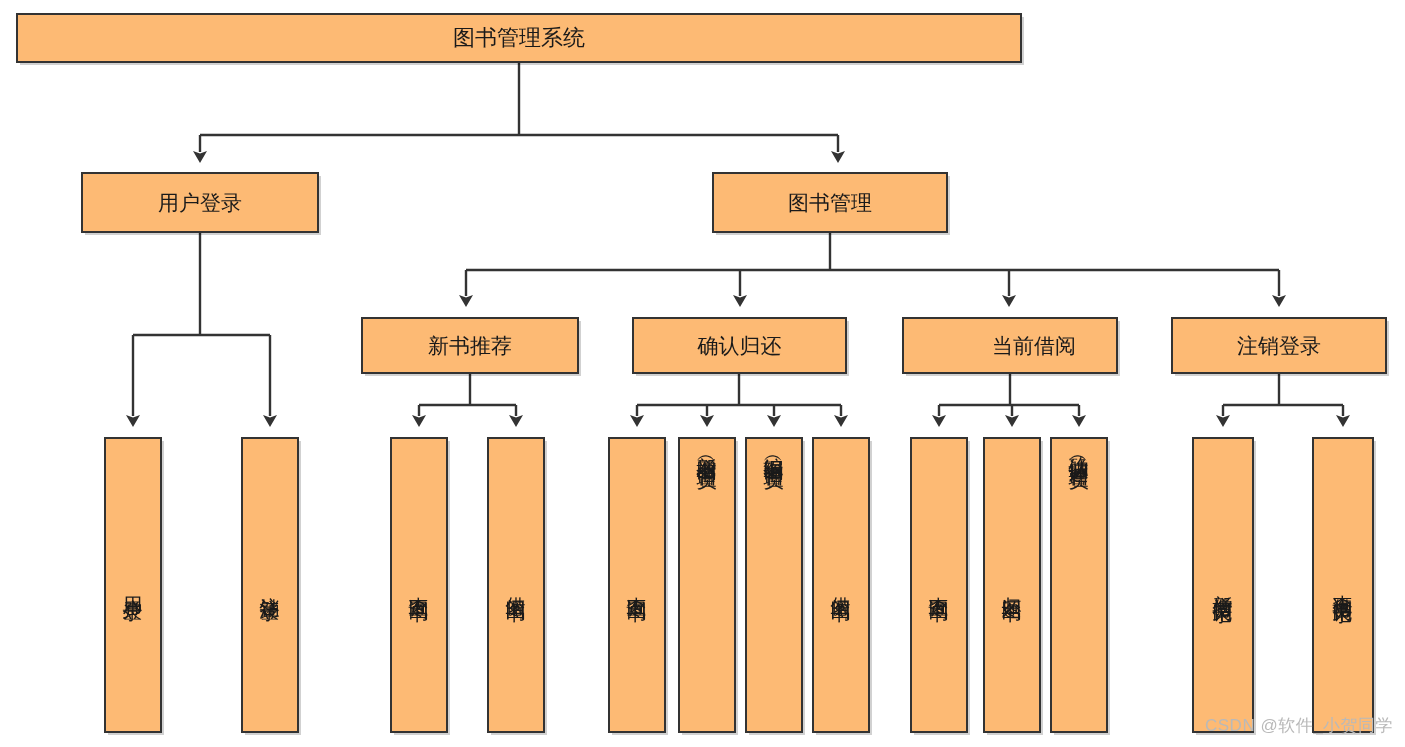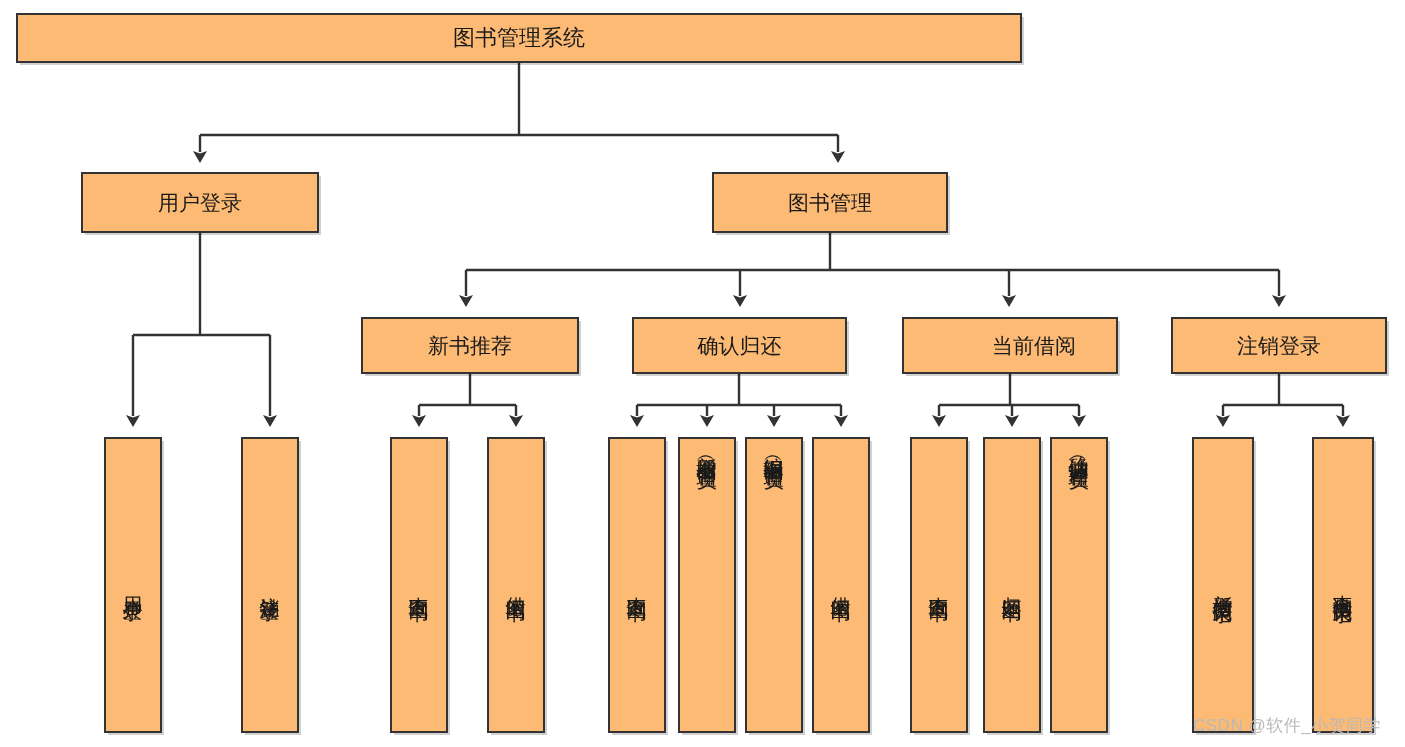--- a/index.html
+++ b/index.html
@@ -70,20 +70,21 @@
   .node.vert.topaligned .label {
     margin-top: 2px;
   }
   .watermark {
     position: absolute;
     font-size: 17px;
     color: #b9b9b9;
     white-space: nowrap;
     z-index: 3;
     letter-spacing: 0.5px;
+    padding-left: 12px;
   }
 </style>
 </head>
 <body>
 
 <div id="canvas">
 
   <svg id="connectors" viewBox="0 0 1405 747" xmlns="http://www.w3.org/2000/svg">
     <defs>
       <marker id="arrow" markerWidth="12" markerHeight="14" refX="1" refY="7" orient="auto" markerUnits="userSpaceOnUse">

